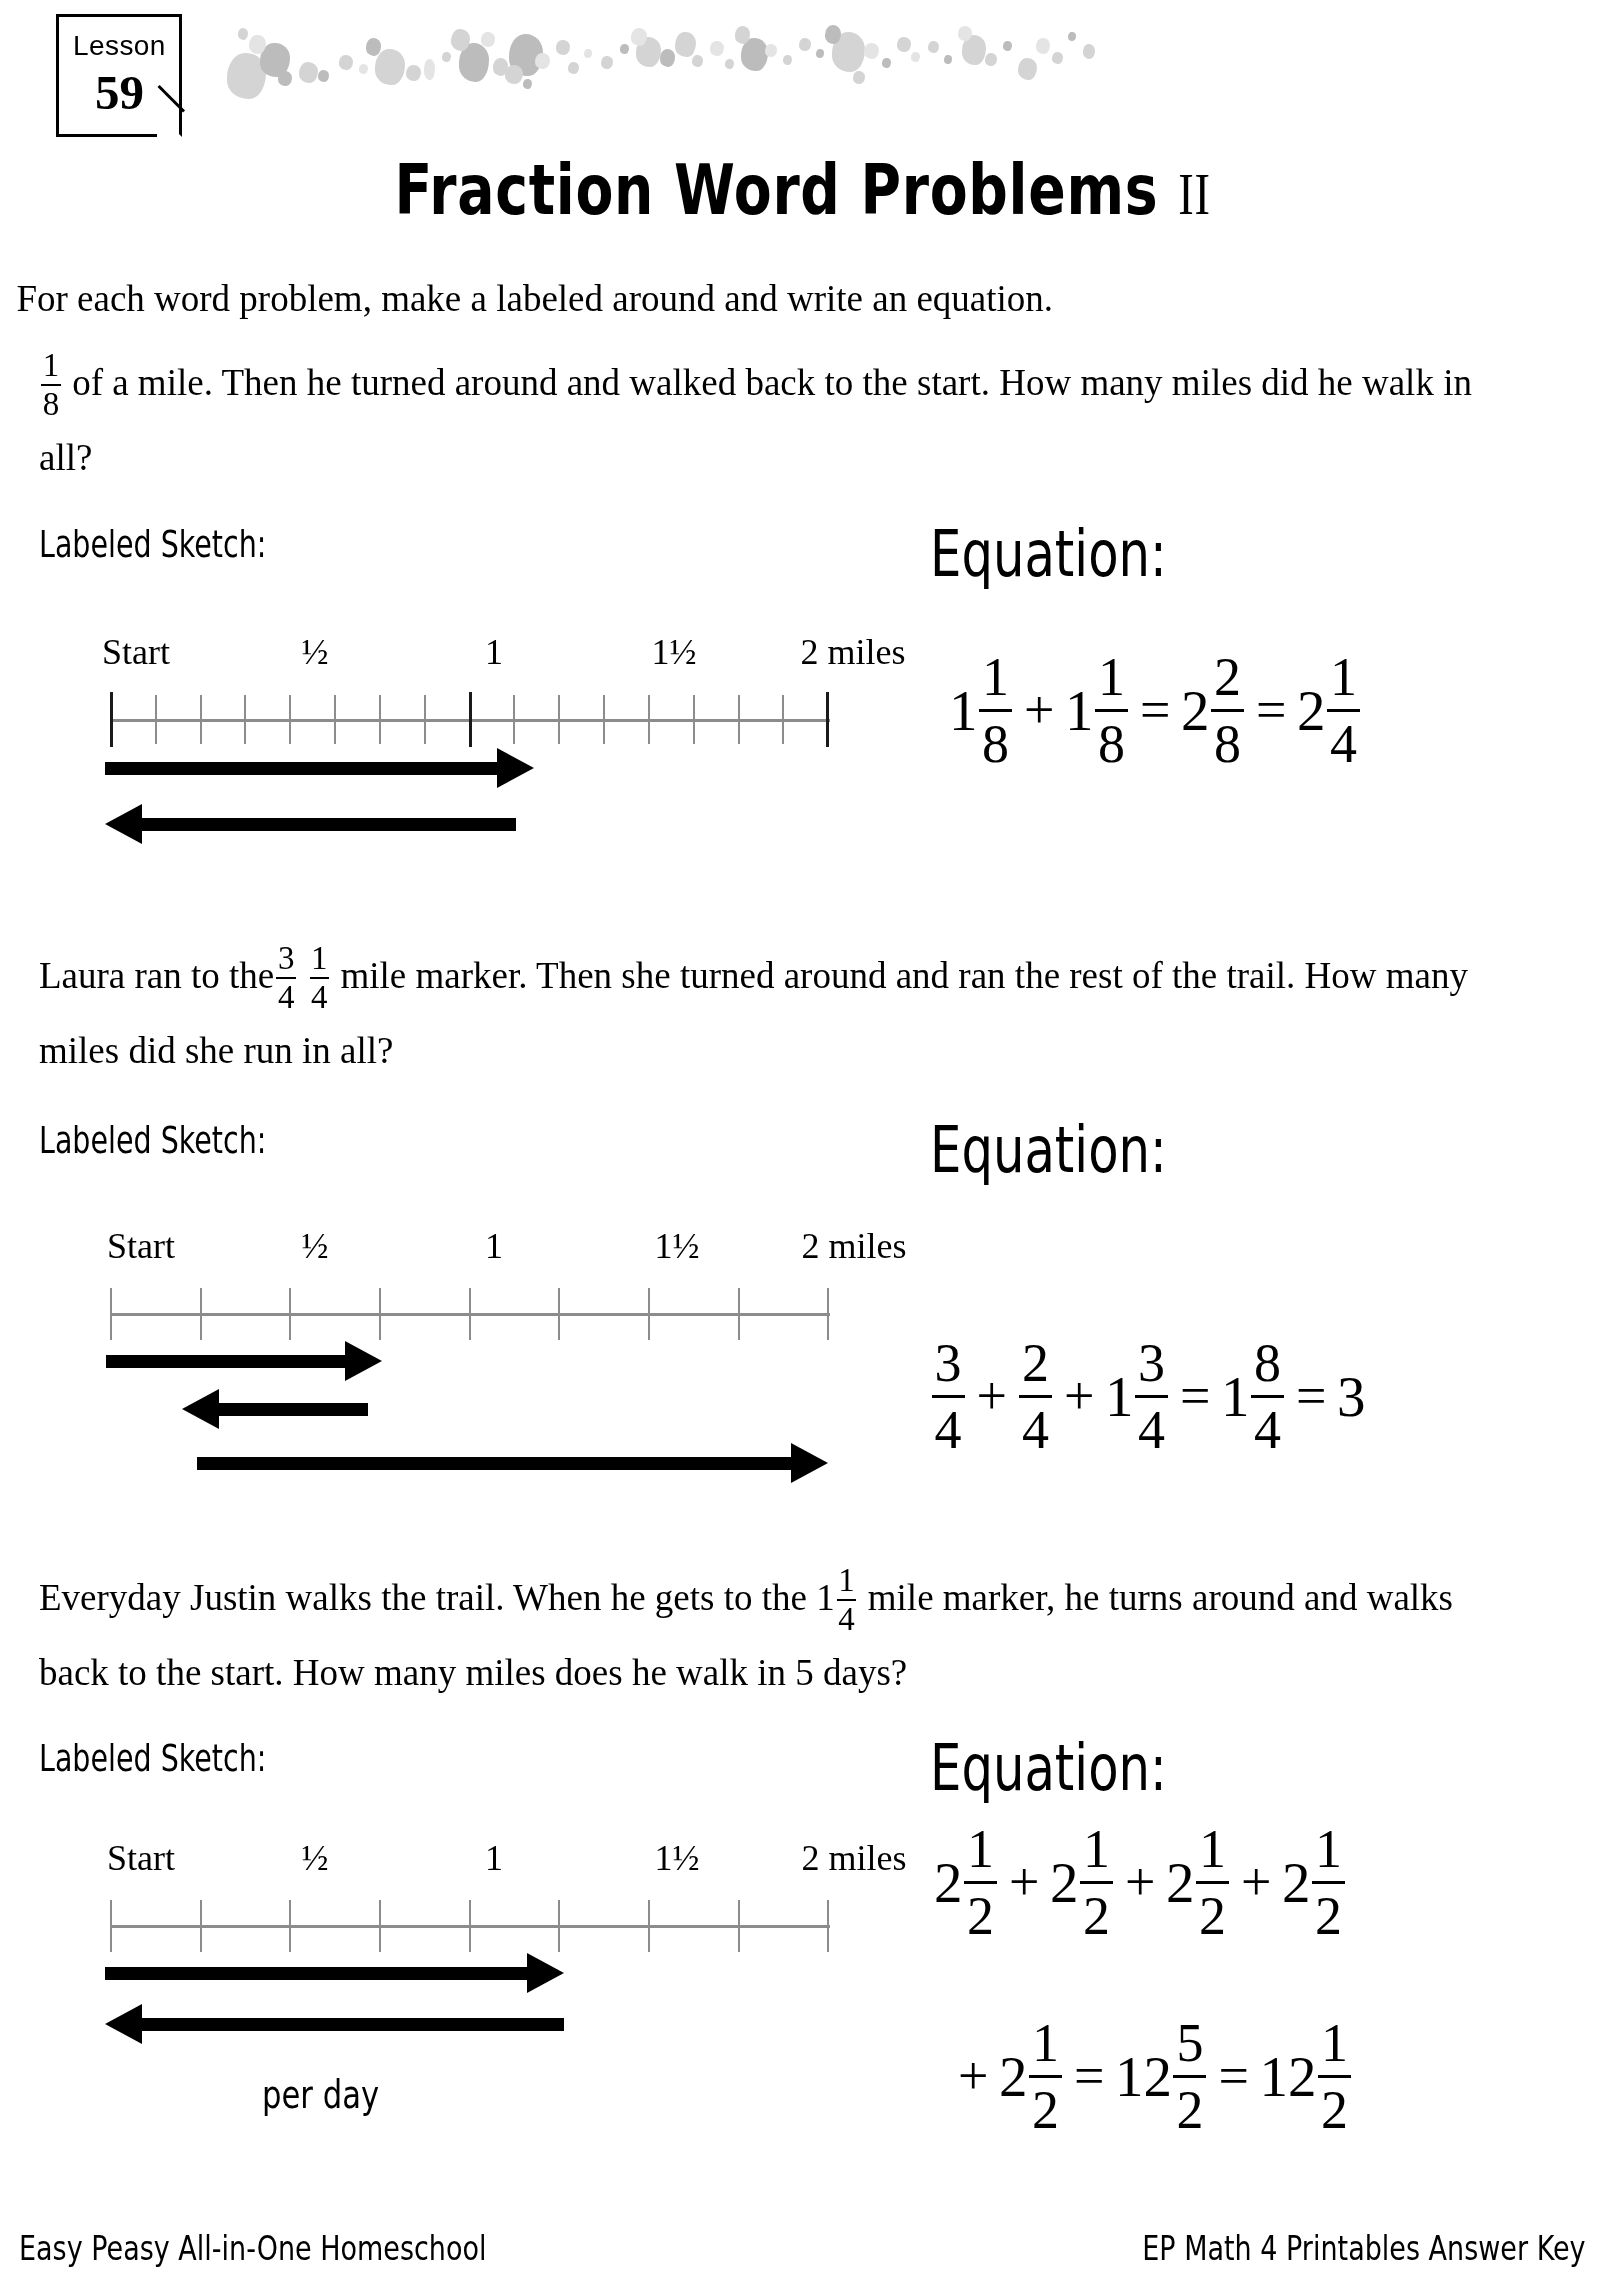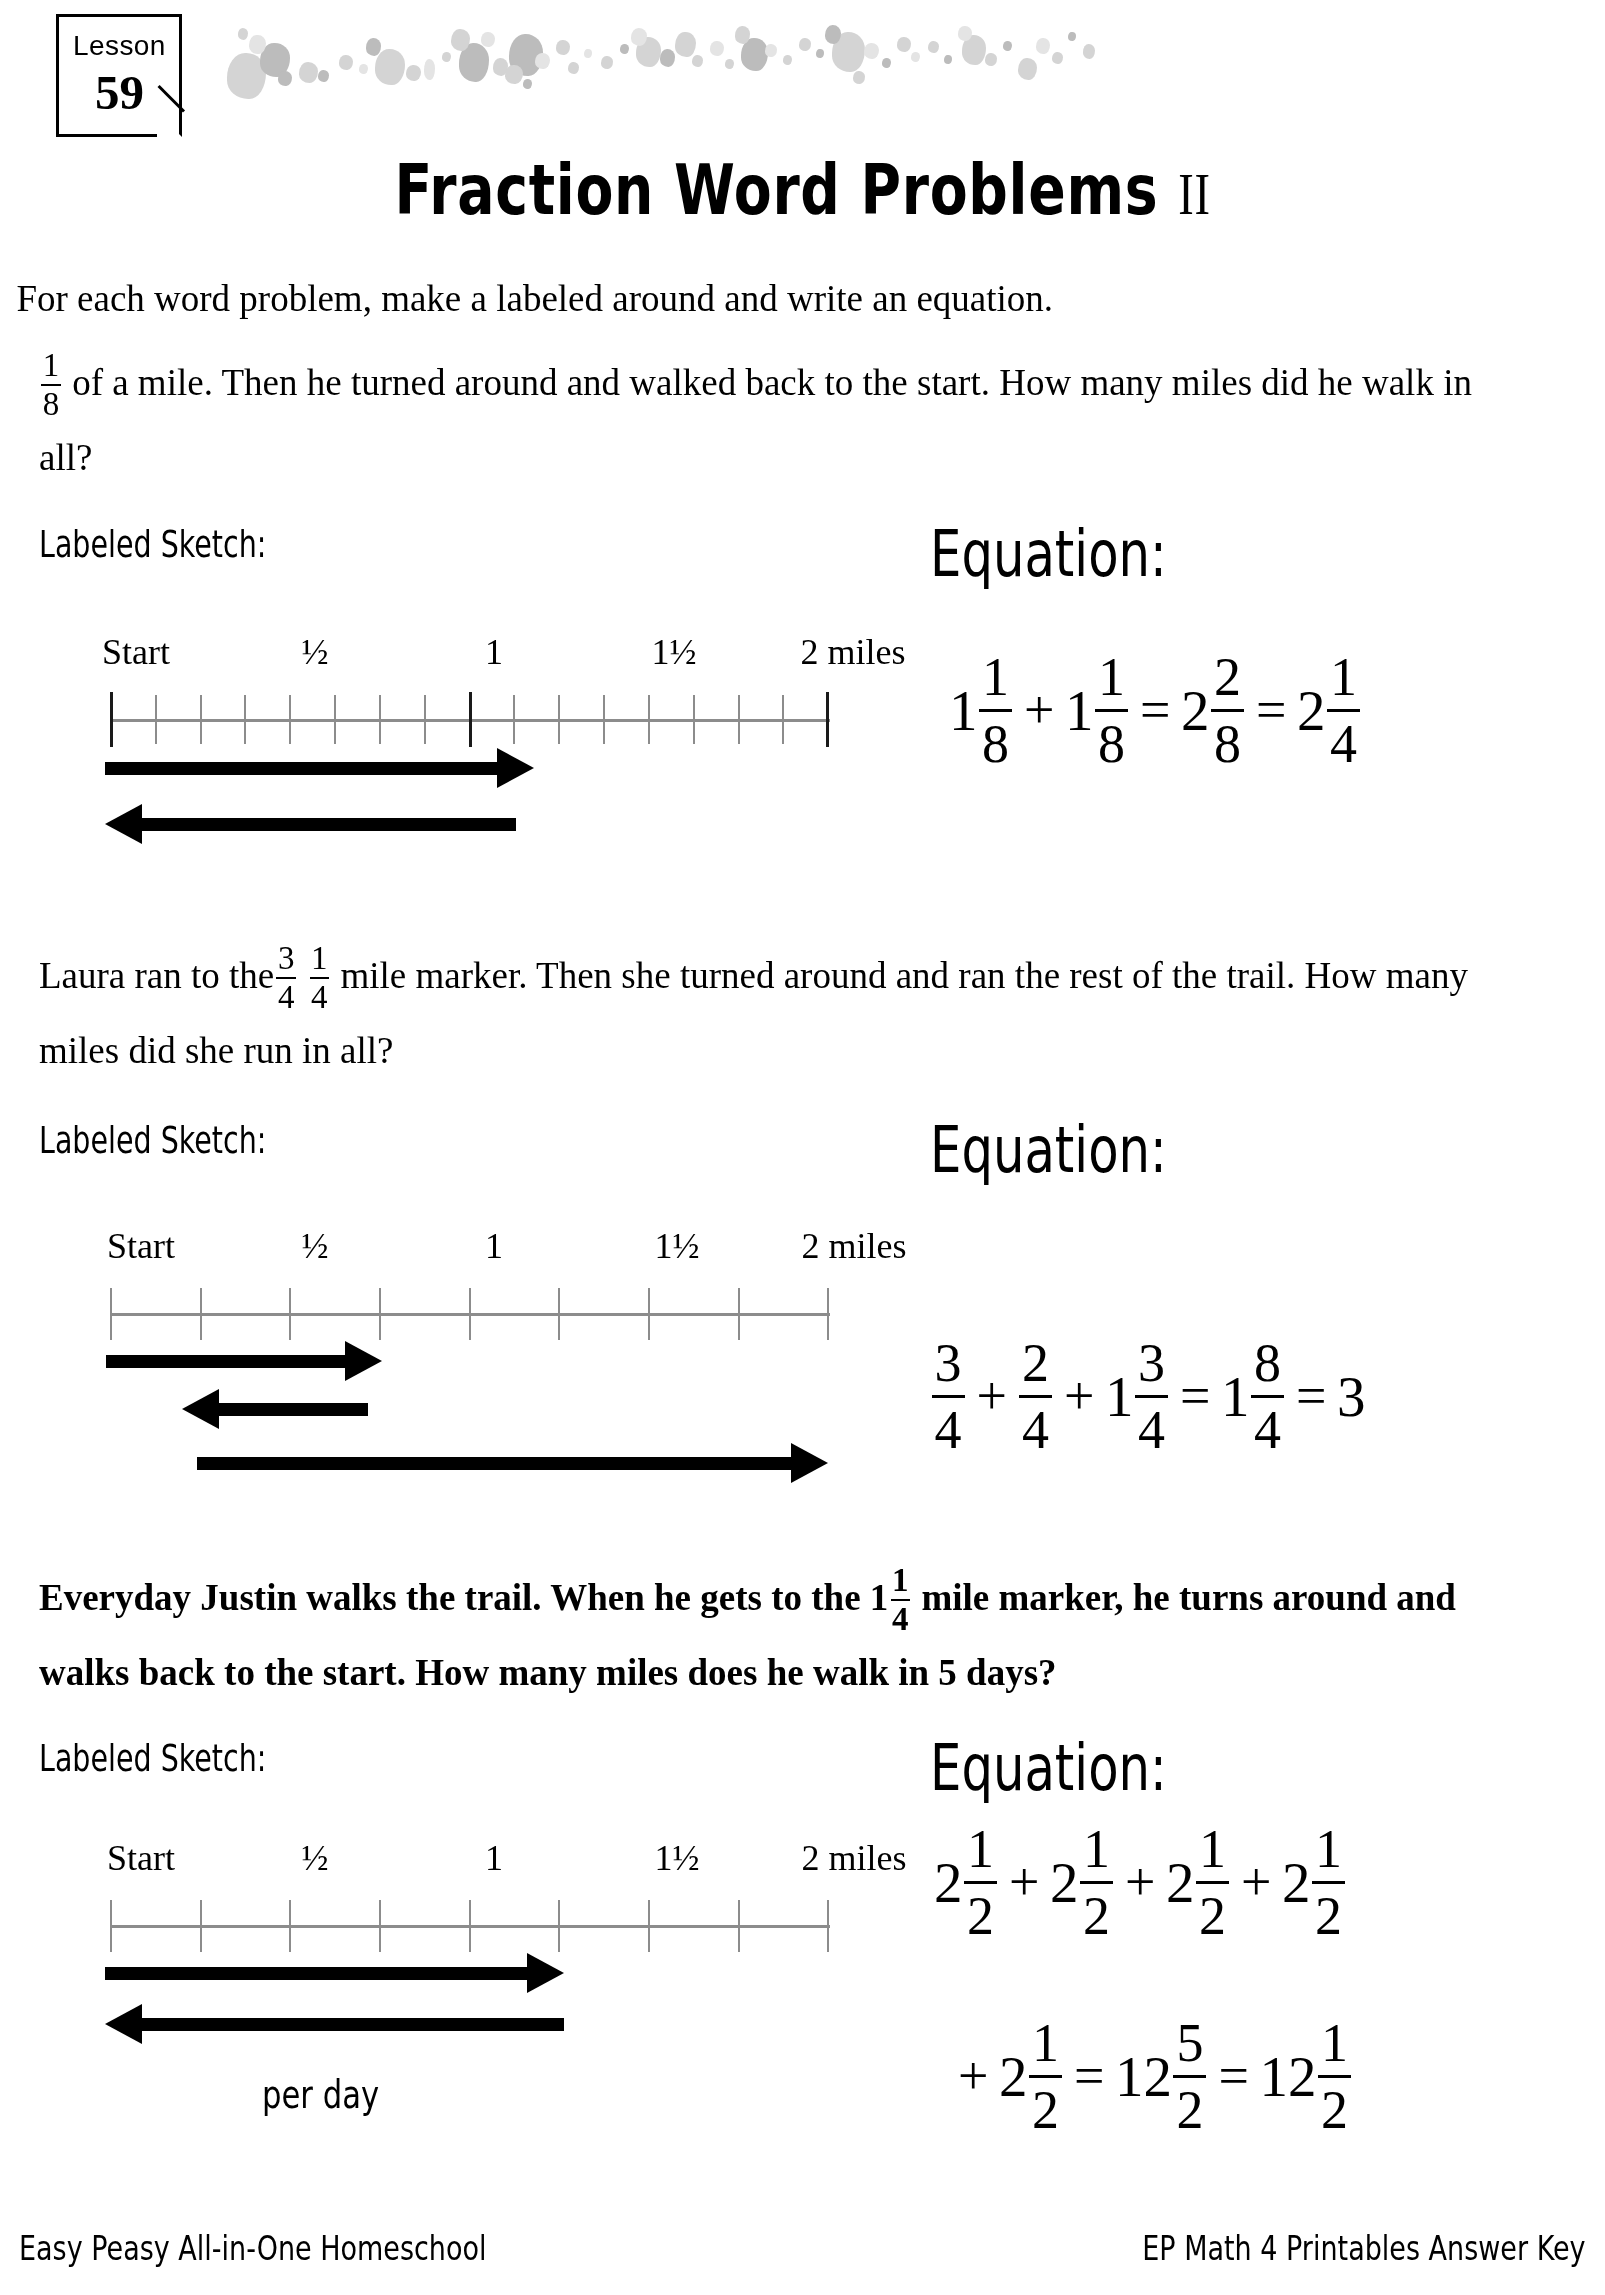--- a/index.html
+++ b/index.html
@@ -140,21 +140,21 @@
 
   
   .problem { position: absolute; left: 0; width: 1605px; }
   .prompt {
     position: absolute;
     left: 39px;
     width: 1487px;
     font-size: 37px;
     line-height: 72px;
   }
-  .prompt.narrow { width: 1465px; font-weight: bold; }
+  .prompt.narrow { width: 1465px; }
 
   
   .ifrac {
     display: inline-block;
     vertical-align: middle;
     text-align: center;
     font-size: 33px;
     line-height: 1;
     margin: 0 2.2px;
     position: relative;

